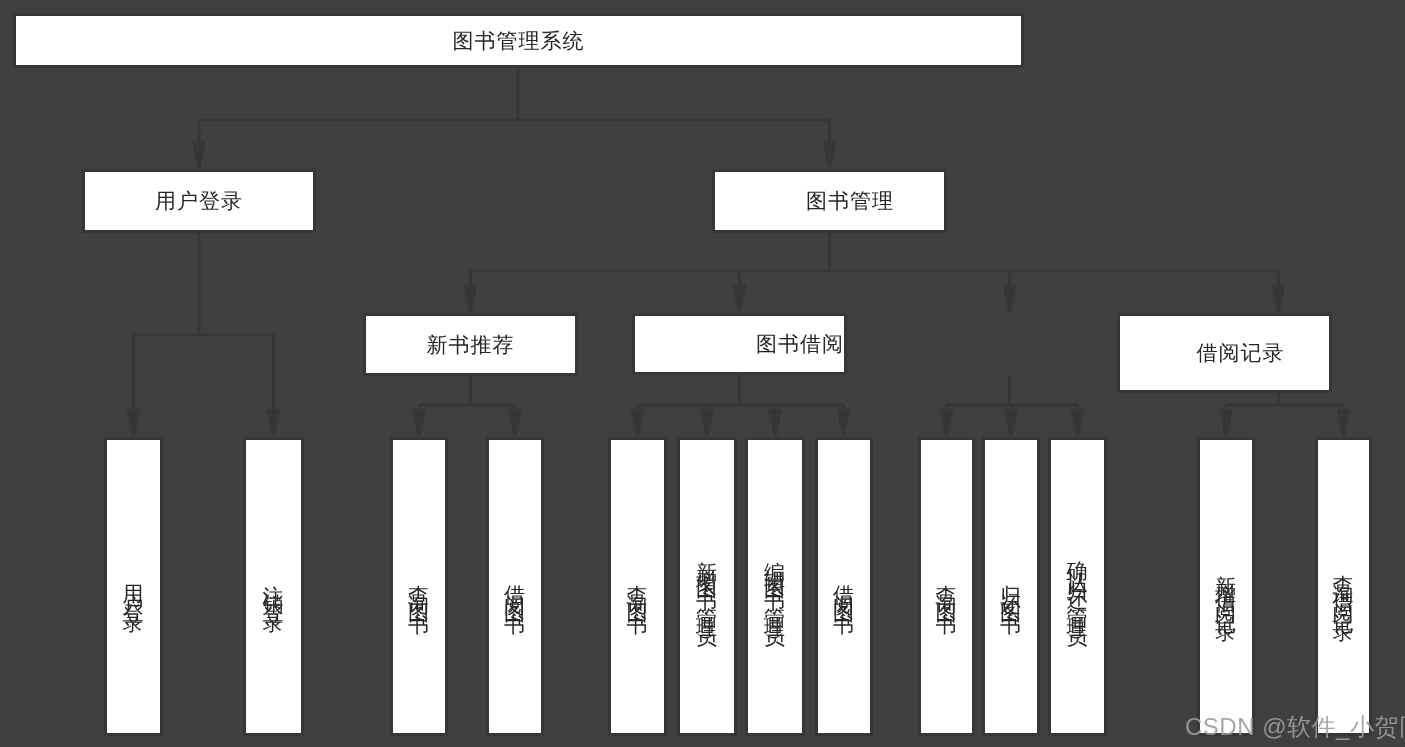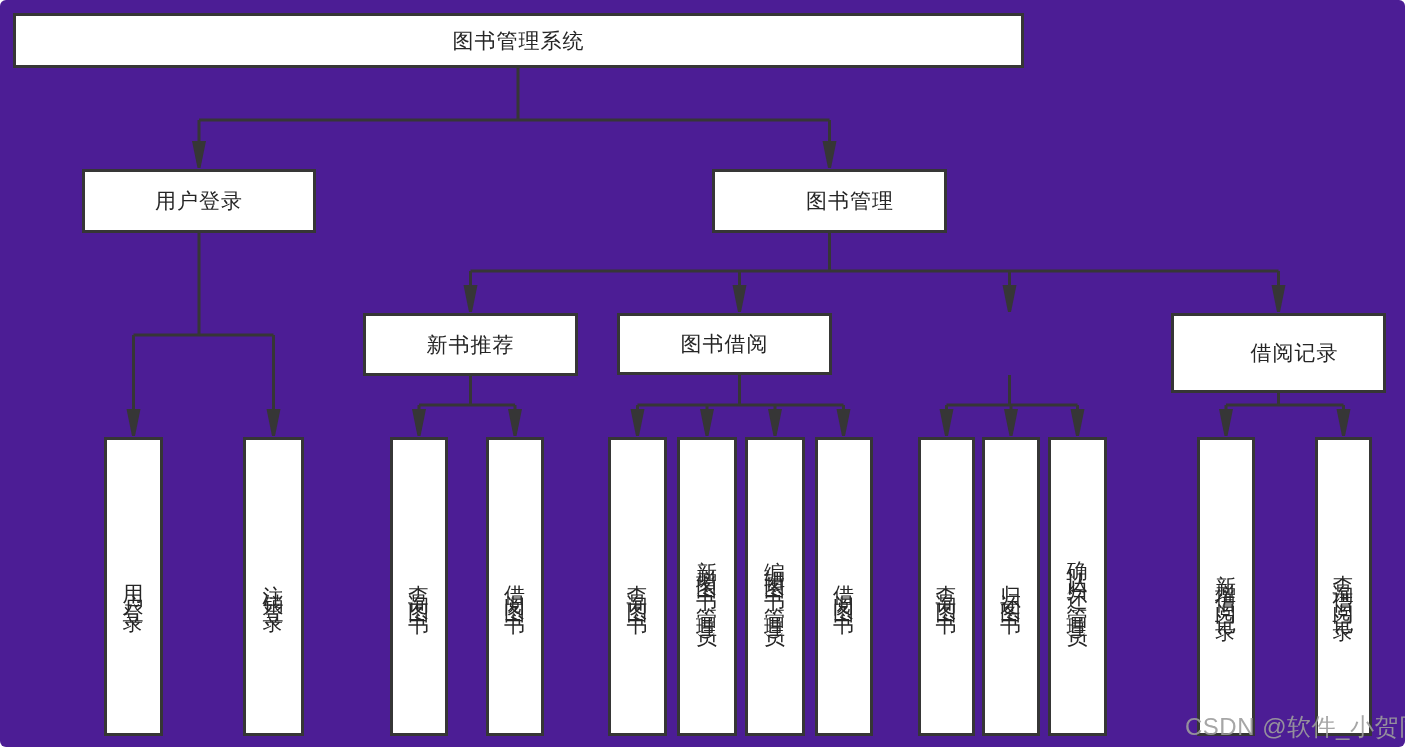--- a/index.html
+++ b/index.html
@@ -3,22 +3,21 @@
 <meta charset="utf-8">
 <style>
   * { margin: 0; padding: 0; box-sizing: border-box; }
   html, body { width: 1405px; height: 747px; background: #ffffff; overflow: hidden; }
   body { font-family: "Liberation Sans", sans-serif; position: relative; }
 
   .canvas {
     position: absolute;
     left: 0; top: 0;
     width: 1405px; height: 747px;
-    background: #4c1d95;
-    border-radius: 6px;
+    background: #404040;
   }
 
   svg.connectors {
     position: absolute;
     left: 0; top: 0;
     width: 1405px; height: 747px;
     z-index: 1;
   }
 
   .node {
@@ -120,24 +119,24 @@
   <div class="node" style="left:82px; top:169px; width:234px; height:64px;">
     <span>用户登录</span>
   </div>
   <div class="node" style="left:712px; top:169px; width:235px; height:64px;padding-left:41px;">
     <span>图书管理</span>
   </div>
 
   <div class="node" style="left:363px; top:313px; width:215px; height:63px;">
     <span>新书推荐</span>
   </div>
-  <div class="node" style="left:617px; top:313px; width:215px; height:62px;">
+  <div class="node" style="left:632px; top:313px; width:215px; height:62px;justify-content:flex-end;">
     <span>图书借阅</span>
   </div>
-  <div class="node" style="left:1171px; top:313px; width:215px; height:80px;padding-left:32px;">
+  <div class="node" style="left:1117px; top:313px; width:215px; height:80px;padding-left:32px;">
     <span>借阅记录</span>
   </div>
 
   <div class="node leaf" style="left:104px; top:437px; width:59px; height:299px;">
     <span class="vtext">用户登录</span>
   </div>
   <div class="node leaf" style="left:243px; top:437px; width:61px; height:299px;">
     <span class="vtext">注销登录</span>
   </div>
 

